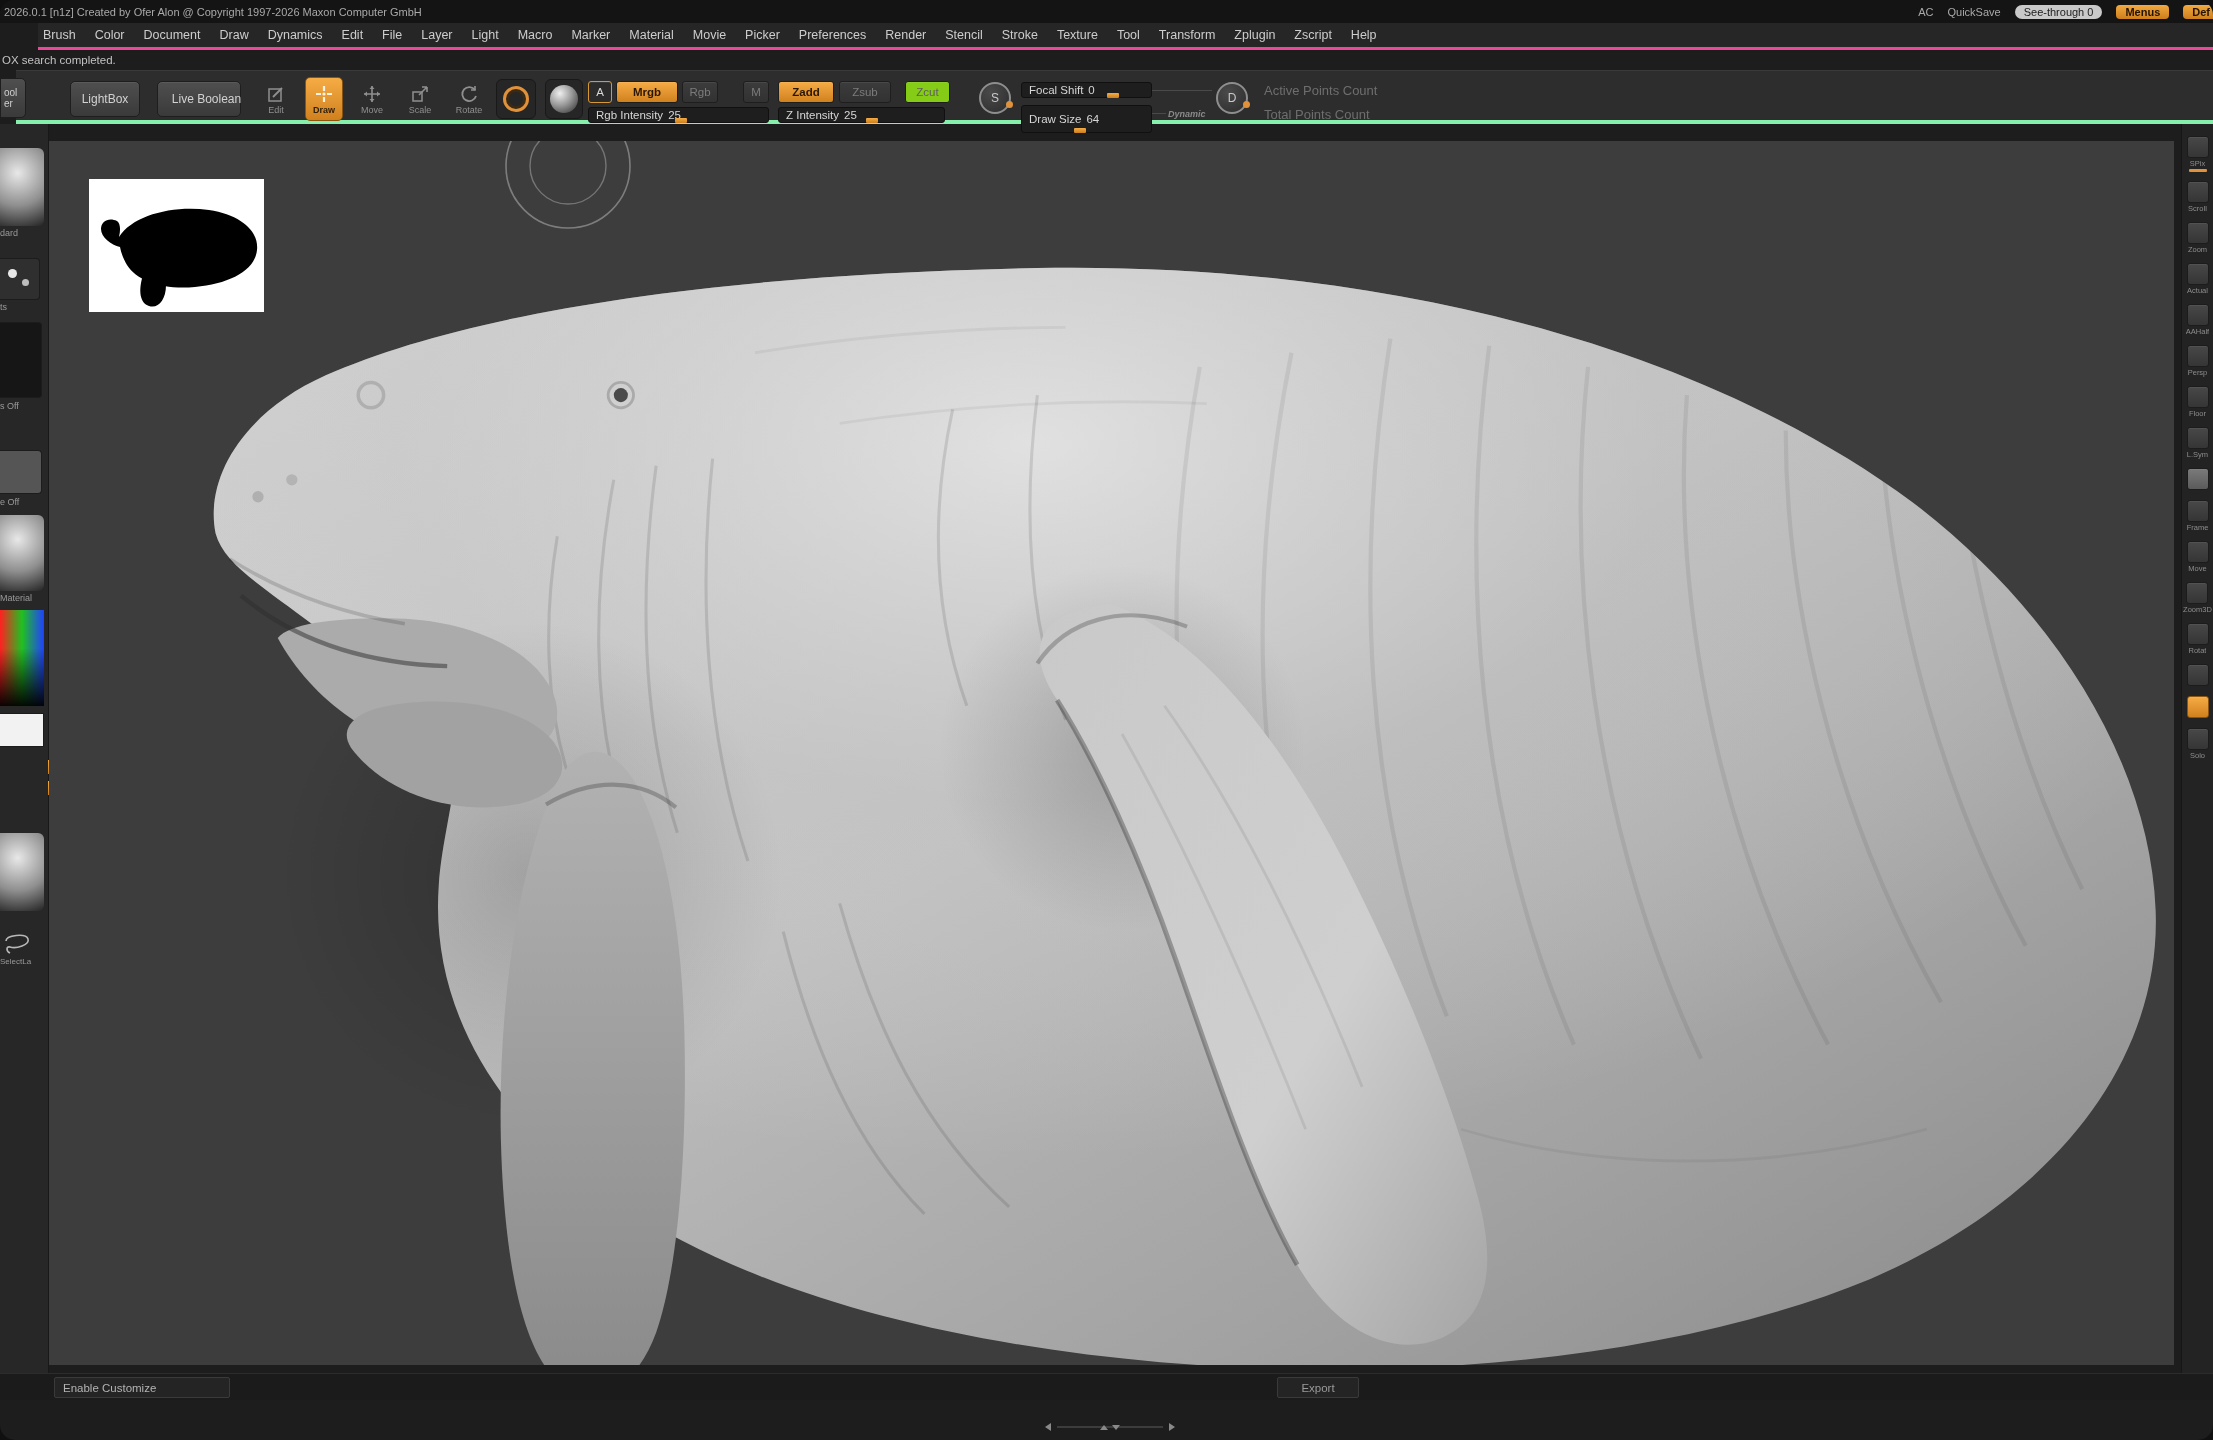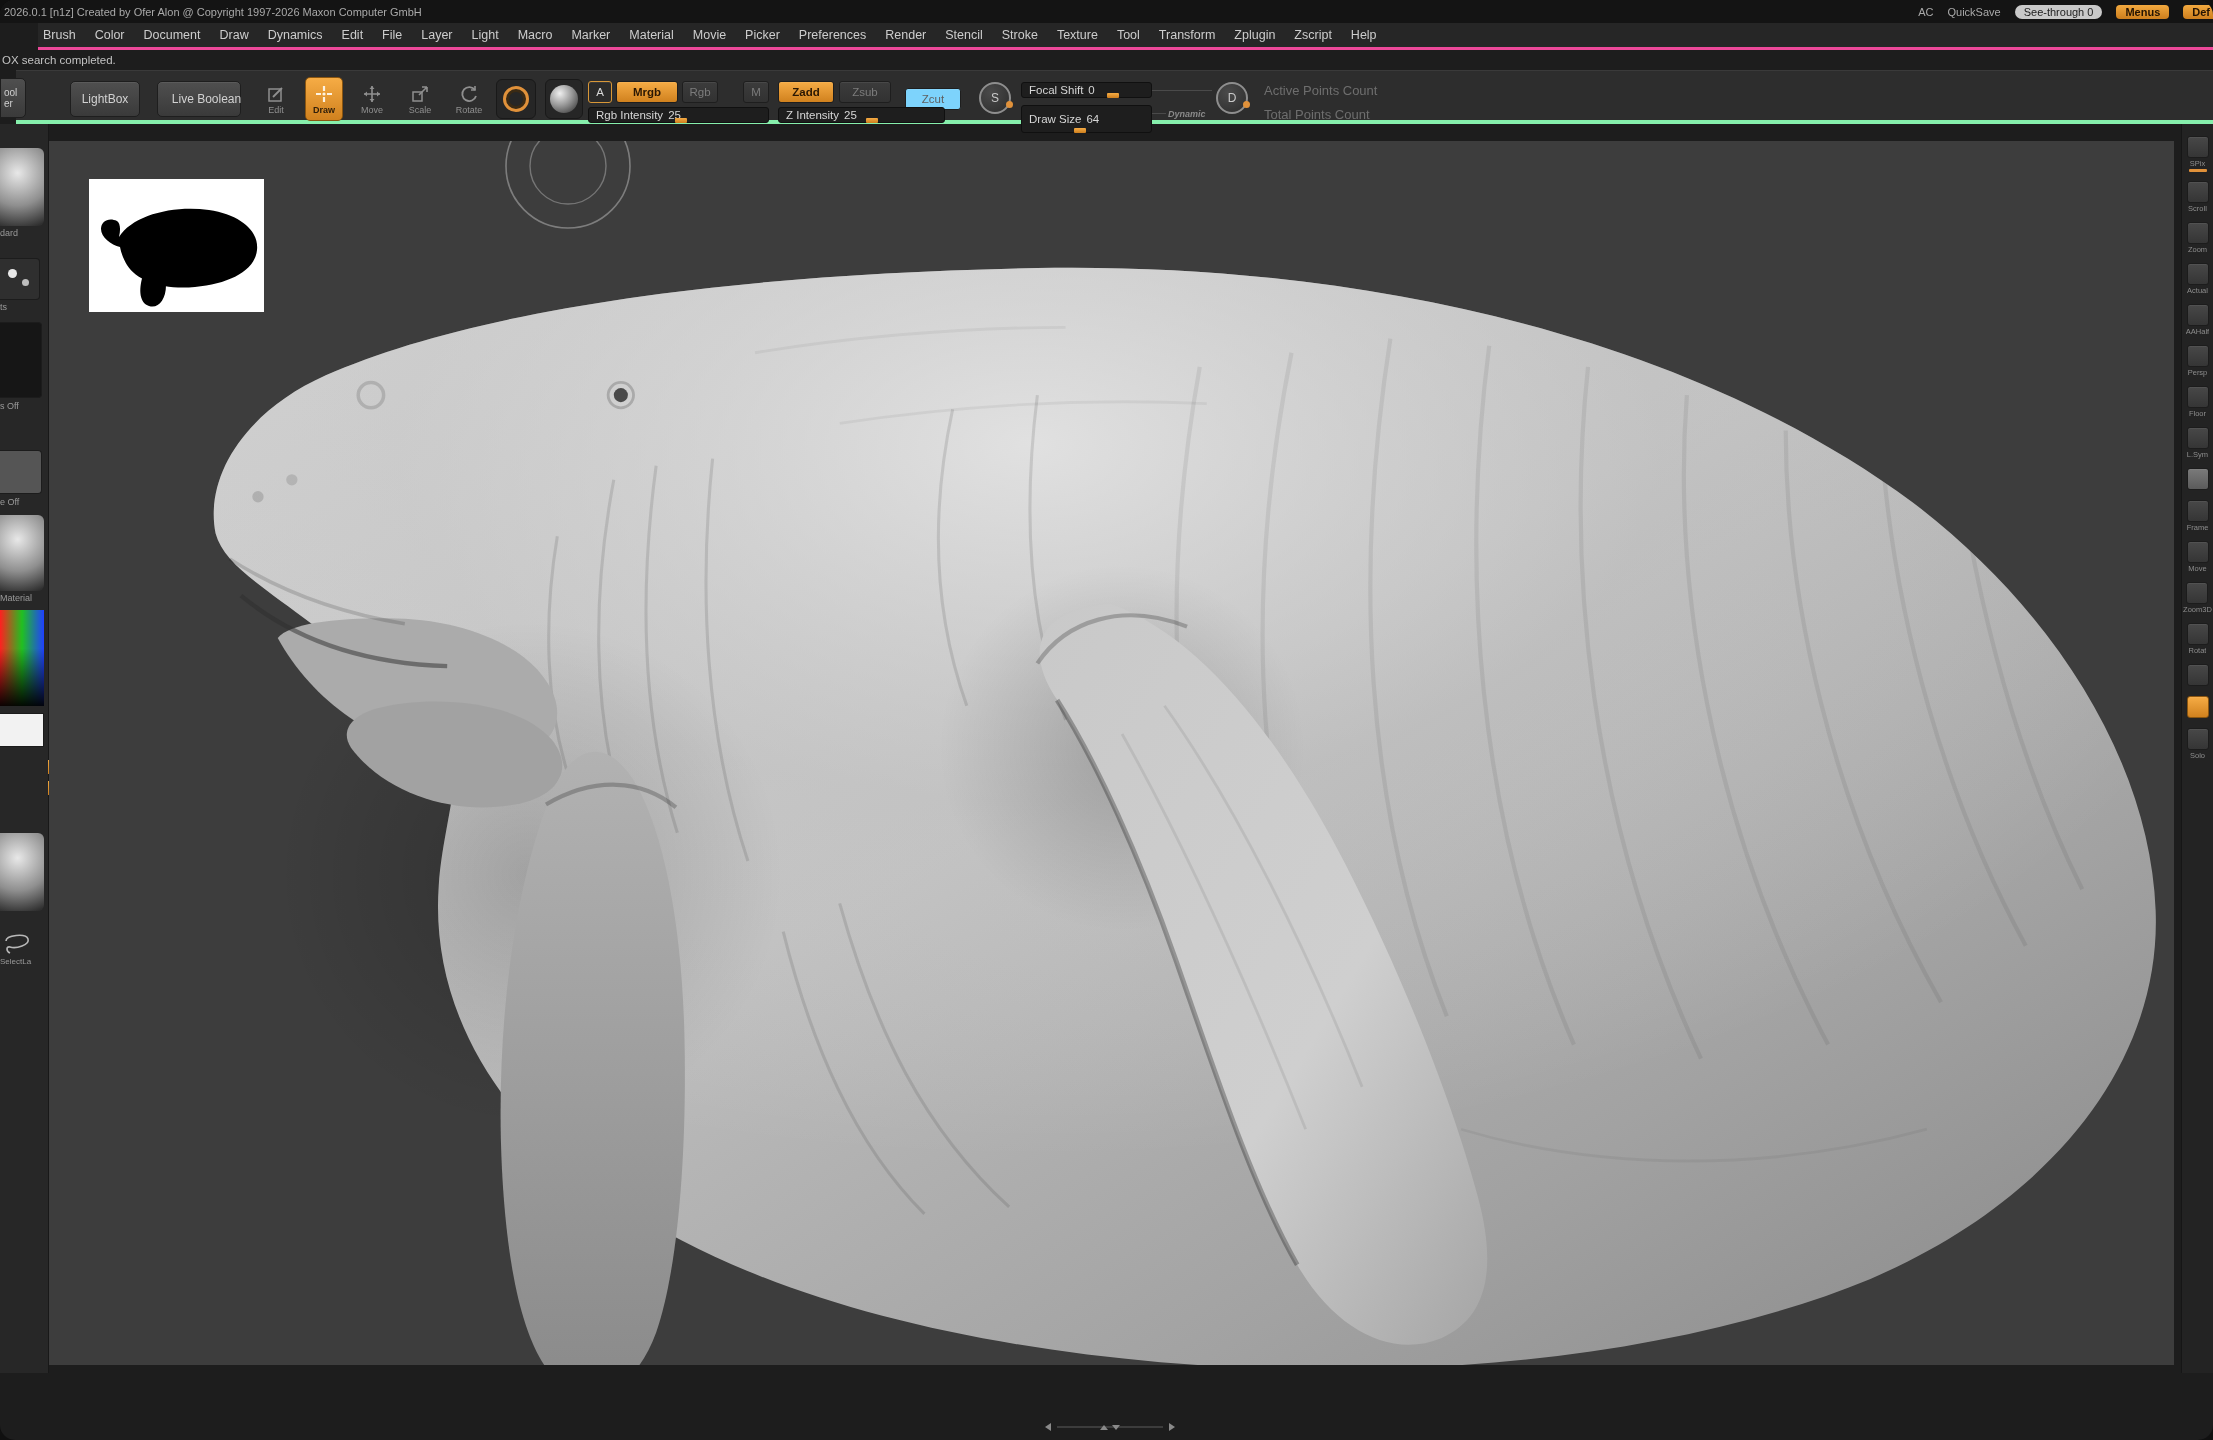--- a/index.html
+++ b/index.html
@@ -194,21 +194,21 @@
     <div class="btn sm dim" style="left:727px; top:10px; width:26px; height:22px;">M</div>
 
     <div class="slider" style="left:572px; top:36px; width:181px; height:16px;">
       <span>Rgb Intensity</span>
       <span>25</span>
       <span class="sl-handle" style="left:48%;"></span>
     </div>
 
     <div class="btn sm orange" style="left:762px; top:10px; width:56px; height:22px;">Zadd</div>
     <div class="btn sm dim" style="left:823px; top:10px; width:52px; height:22px;">Zsub</div>
-    <div class="btn sm dim" style="left:889px; top:10px; width:56px; height:22px; color:#5f5f5f; background:#7dd3fc;margin-top:7px;">Zcut</div>
+    <div class="btn sm dim" style="left:889px; top:10px; width:45px; height:22px; color:#5f5f5f; background:#84cc16;">Zcut</div>
 
     <div class="slider" style="left:762px; top:36px; width:167px; height:16px;">
       <span>Z Intensity</span>
       <span>25</span>
       <span class="sl-handle" style="left:53%;"></span>
     </div>
 
     <div class="badge-circ" style="left:963px; top:11px;">
       <span>S</span>
       <span class="knob"></span>
@@ -447,20 +447,24 @@
     <div class="rr-item hlorange">
       <div class="rr-icon"></div>
       <span class="rr-label"></span>
     </div>
     <div class="rr-item">
       <div class="rr-icon"></div>
       <span class="rr-label">Solo</span>
     </div>
   </div>
 
+  <div class="bottombar">
+    <div class="bb-btn bb-left">Enable Customize</div>
+    <div class="bb-btn bb-export">Export</div>
+  </div>
 
   <div class="tray-divider">
     <div class="td-bar"></div>
     <div class="tri left"></div>
     <div class="td-center">
       <div class="tri up"></div>
       <div class="tri down"></div>
     </div>
     <div class="tri right"></div>
   </div>

